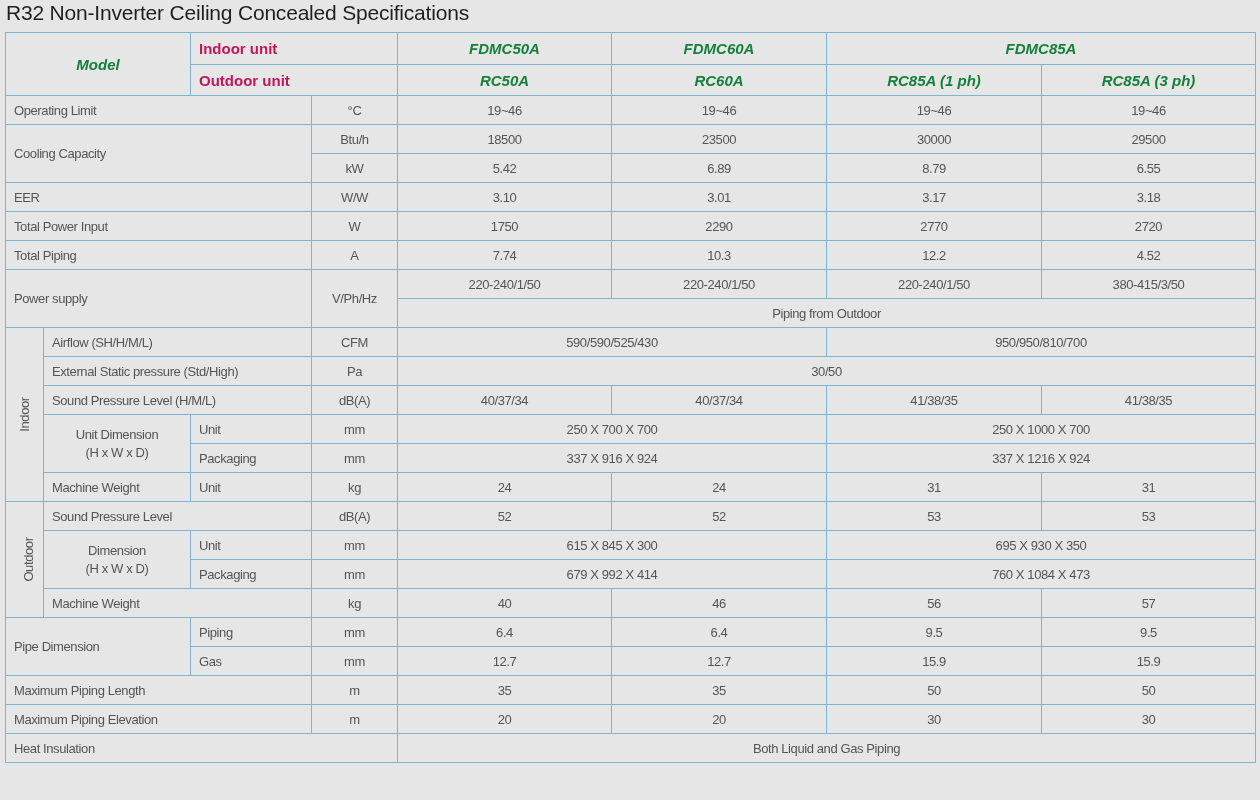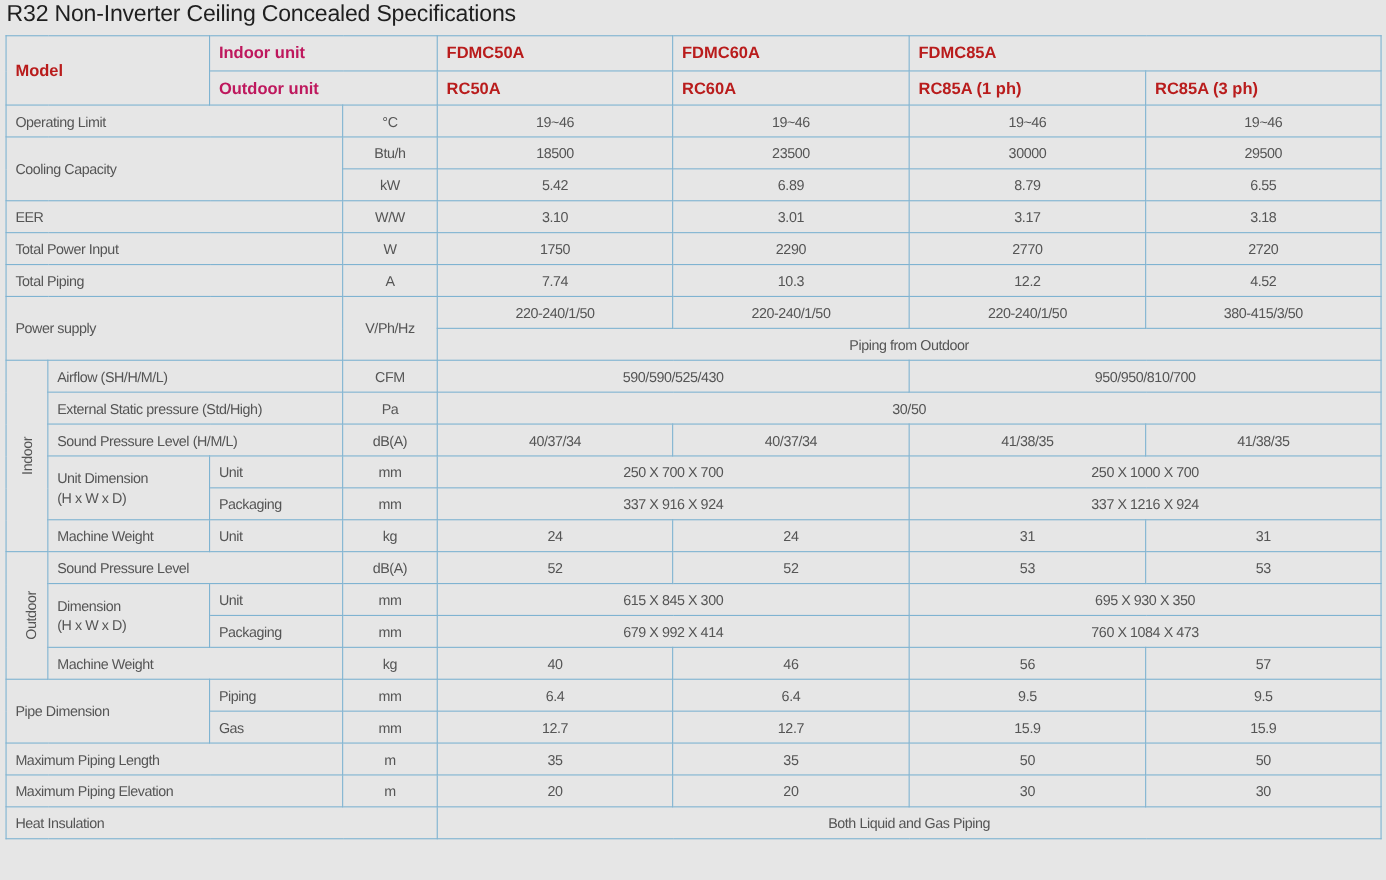--- a/index.html
+++ b/index.html
@@ -26,32 +26,32 @@
     height: 28px;
     padding: 0 8px;
     font-size: 13px;
     color: #555;
     letter-spacing: -0.4px;
     white-space: nowrap;
     overflow: hidden;
   }
   table.spec td.c { text-align: center; }
   table.spec td.hdr { font-weight: bold; color: #be185d; font-size: 15px; letter-spacing: 0; }
-  table.spec td.hdrc { font-weight: bold; color: #b91c1c; font-size: 15px; letter-spacing: 0; }
+  table.spec td.hdrc { font-weight: bold; color: #15803d; font-size: 15px; text-align: center; letter-spacing: 0; font-style: italic; }
   table.spec td.unit { text-align: center; }
   table.spec td.vert {
     padding: 0; text-align: center; position: relative;
   }
   .vert span {
     display: inline-block;
     transform: rotate(-90deg);
     white-space: nowrap;
     font-size: 13px; color: #555;
   }
-  .two-line { white-space: normal !important; line-height: 18px; }
+  .two-line { white-space: normal !important; line-height: 18px; text-align: center; }
 </style>
 </head>
 <body>
 
 <div class="title">R32 Non-Inverter Ceiling Concealed Specifications</div>
 
 <table class="spec">
   <colgroup>
     <col style="width:38px">
       <col style="width:147px">

